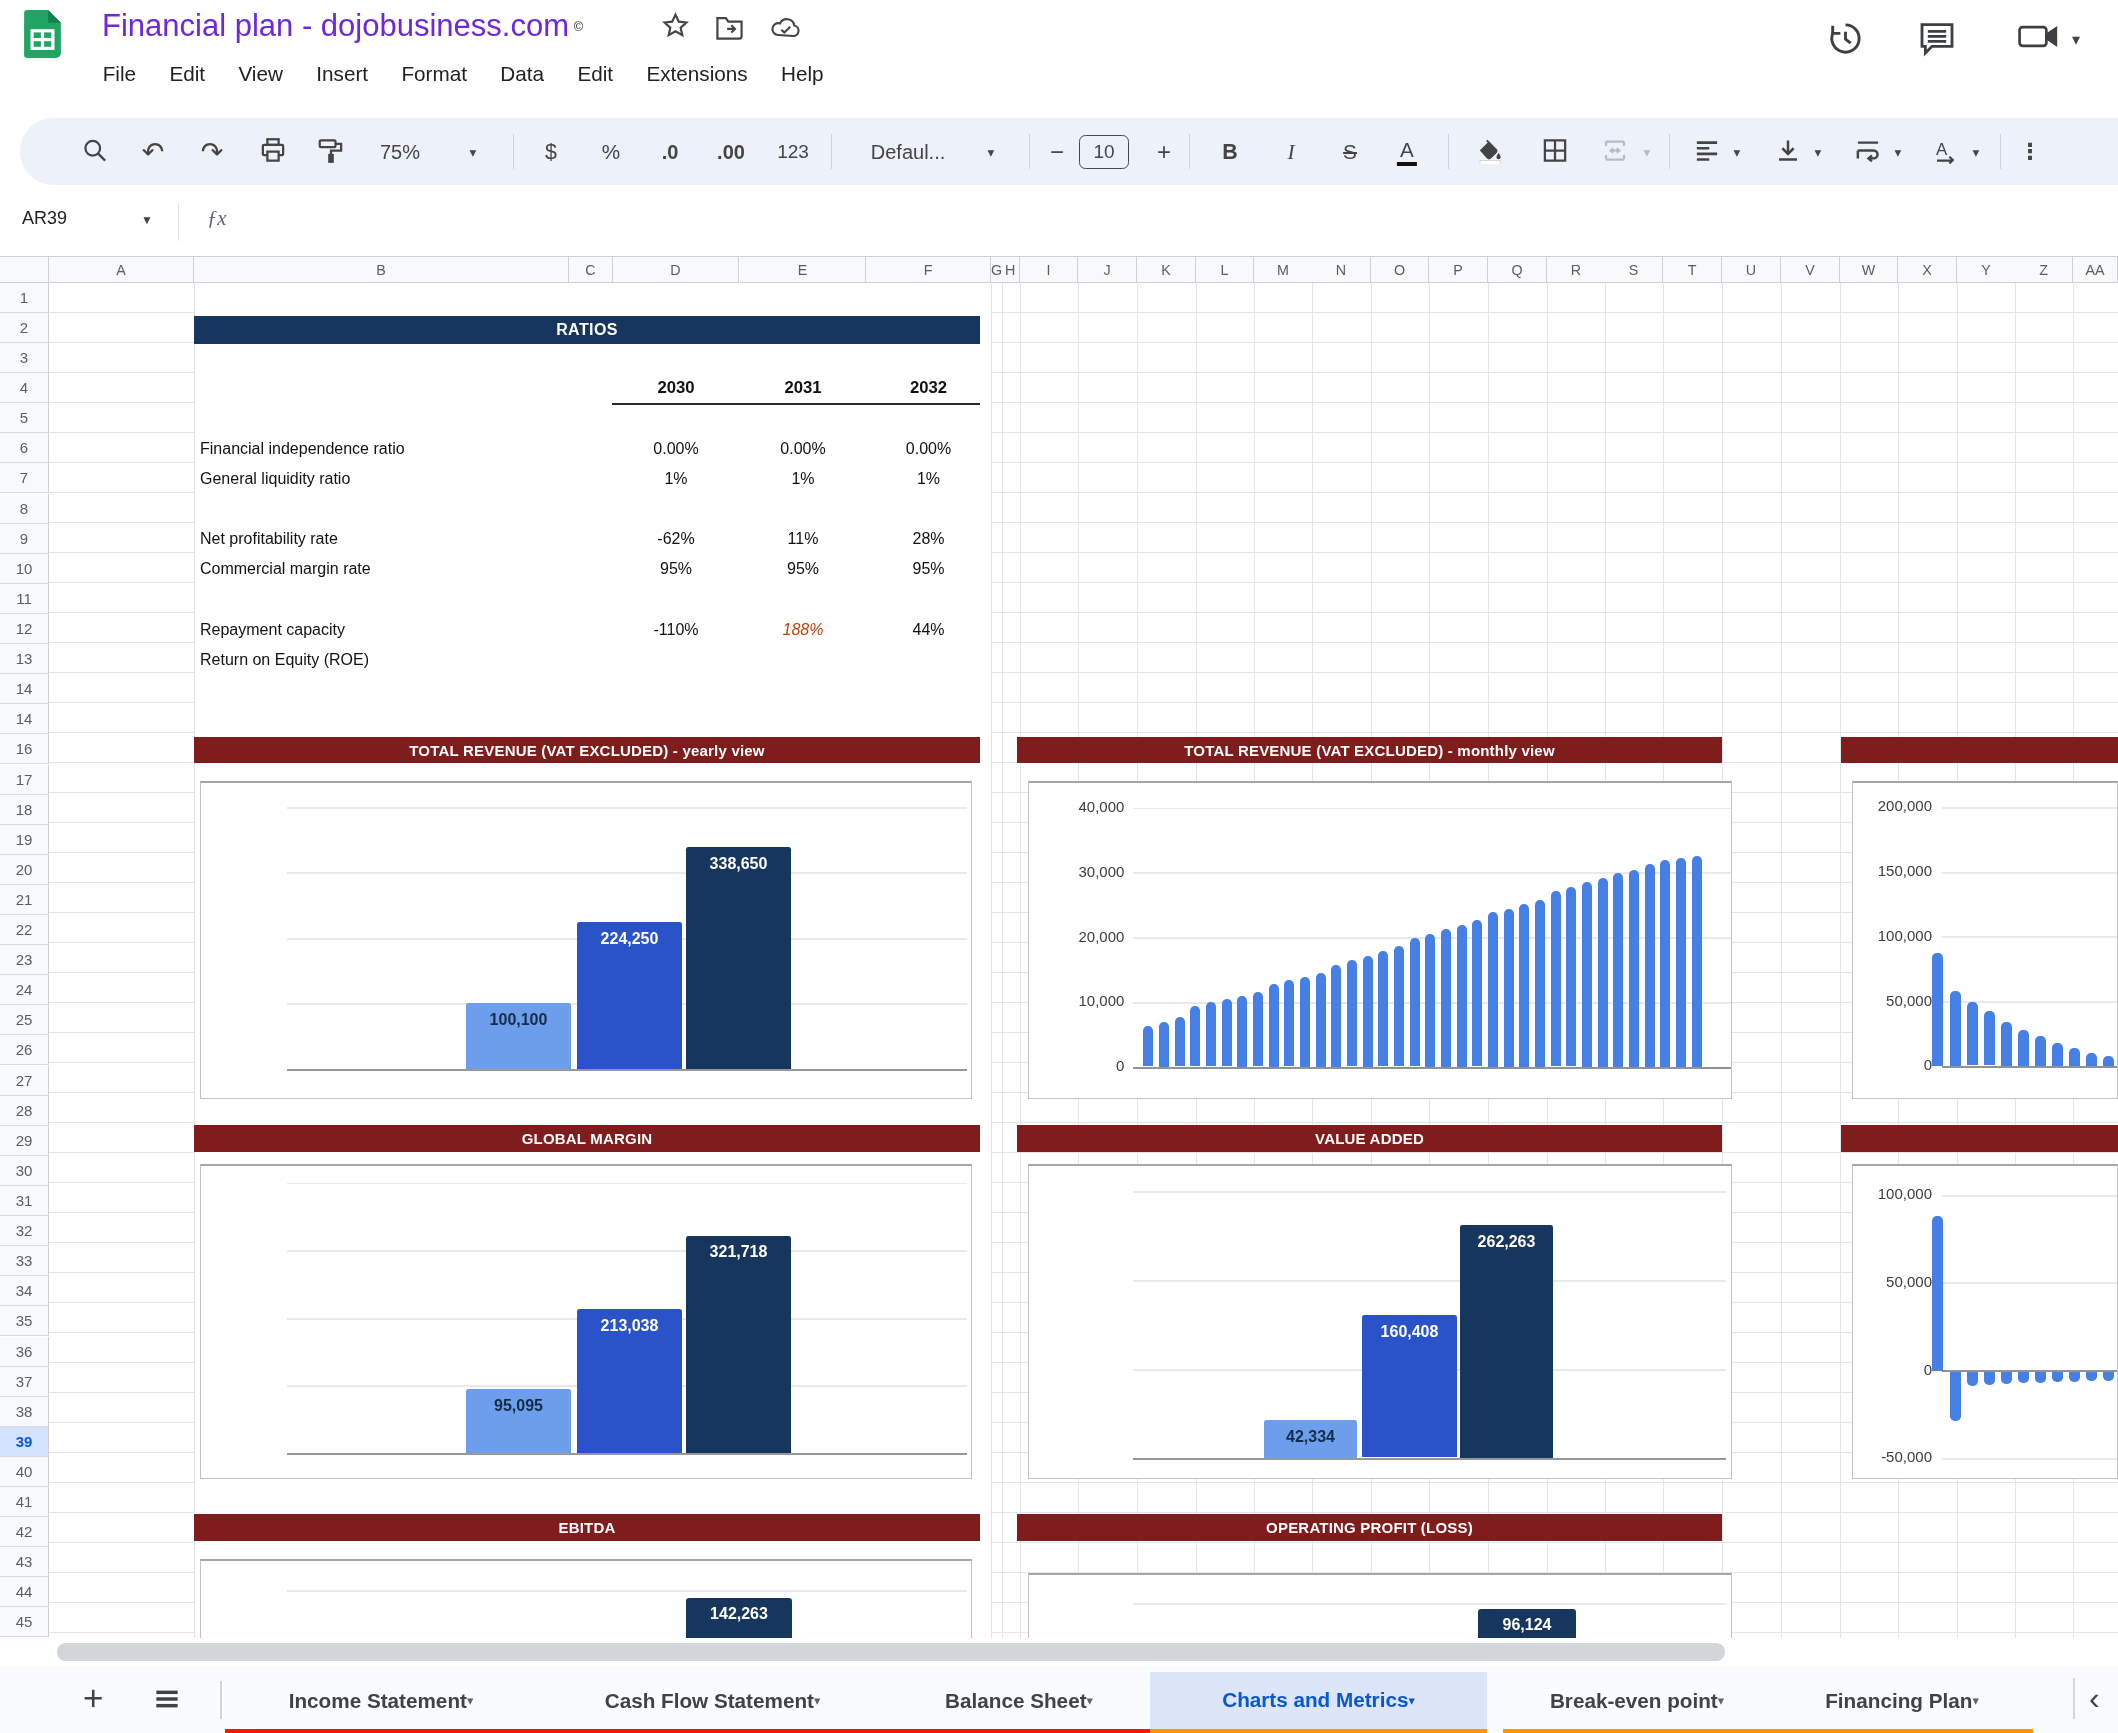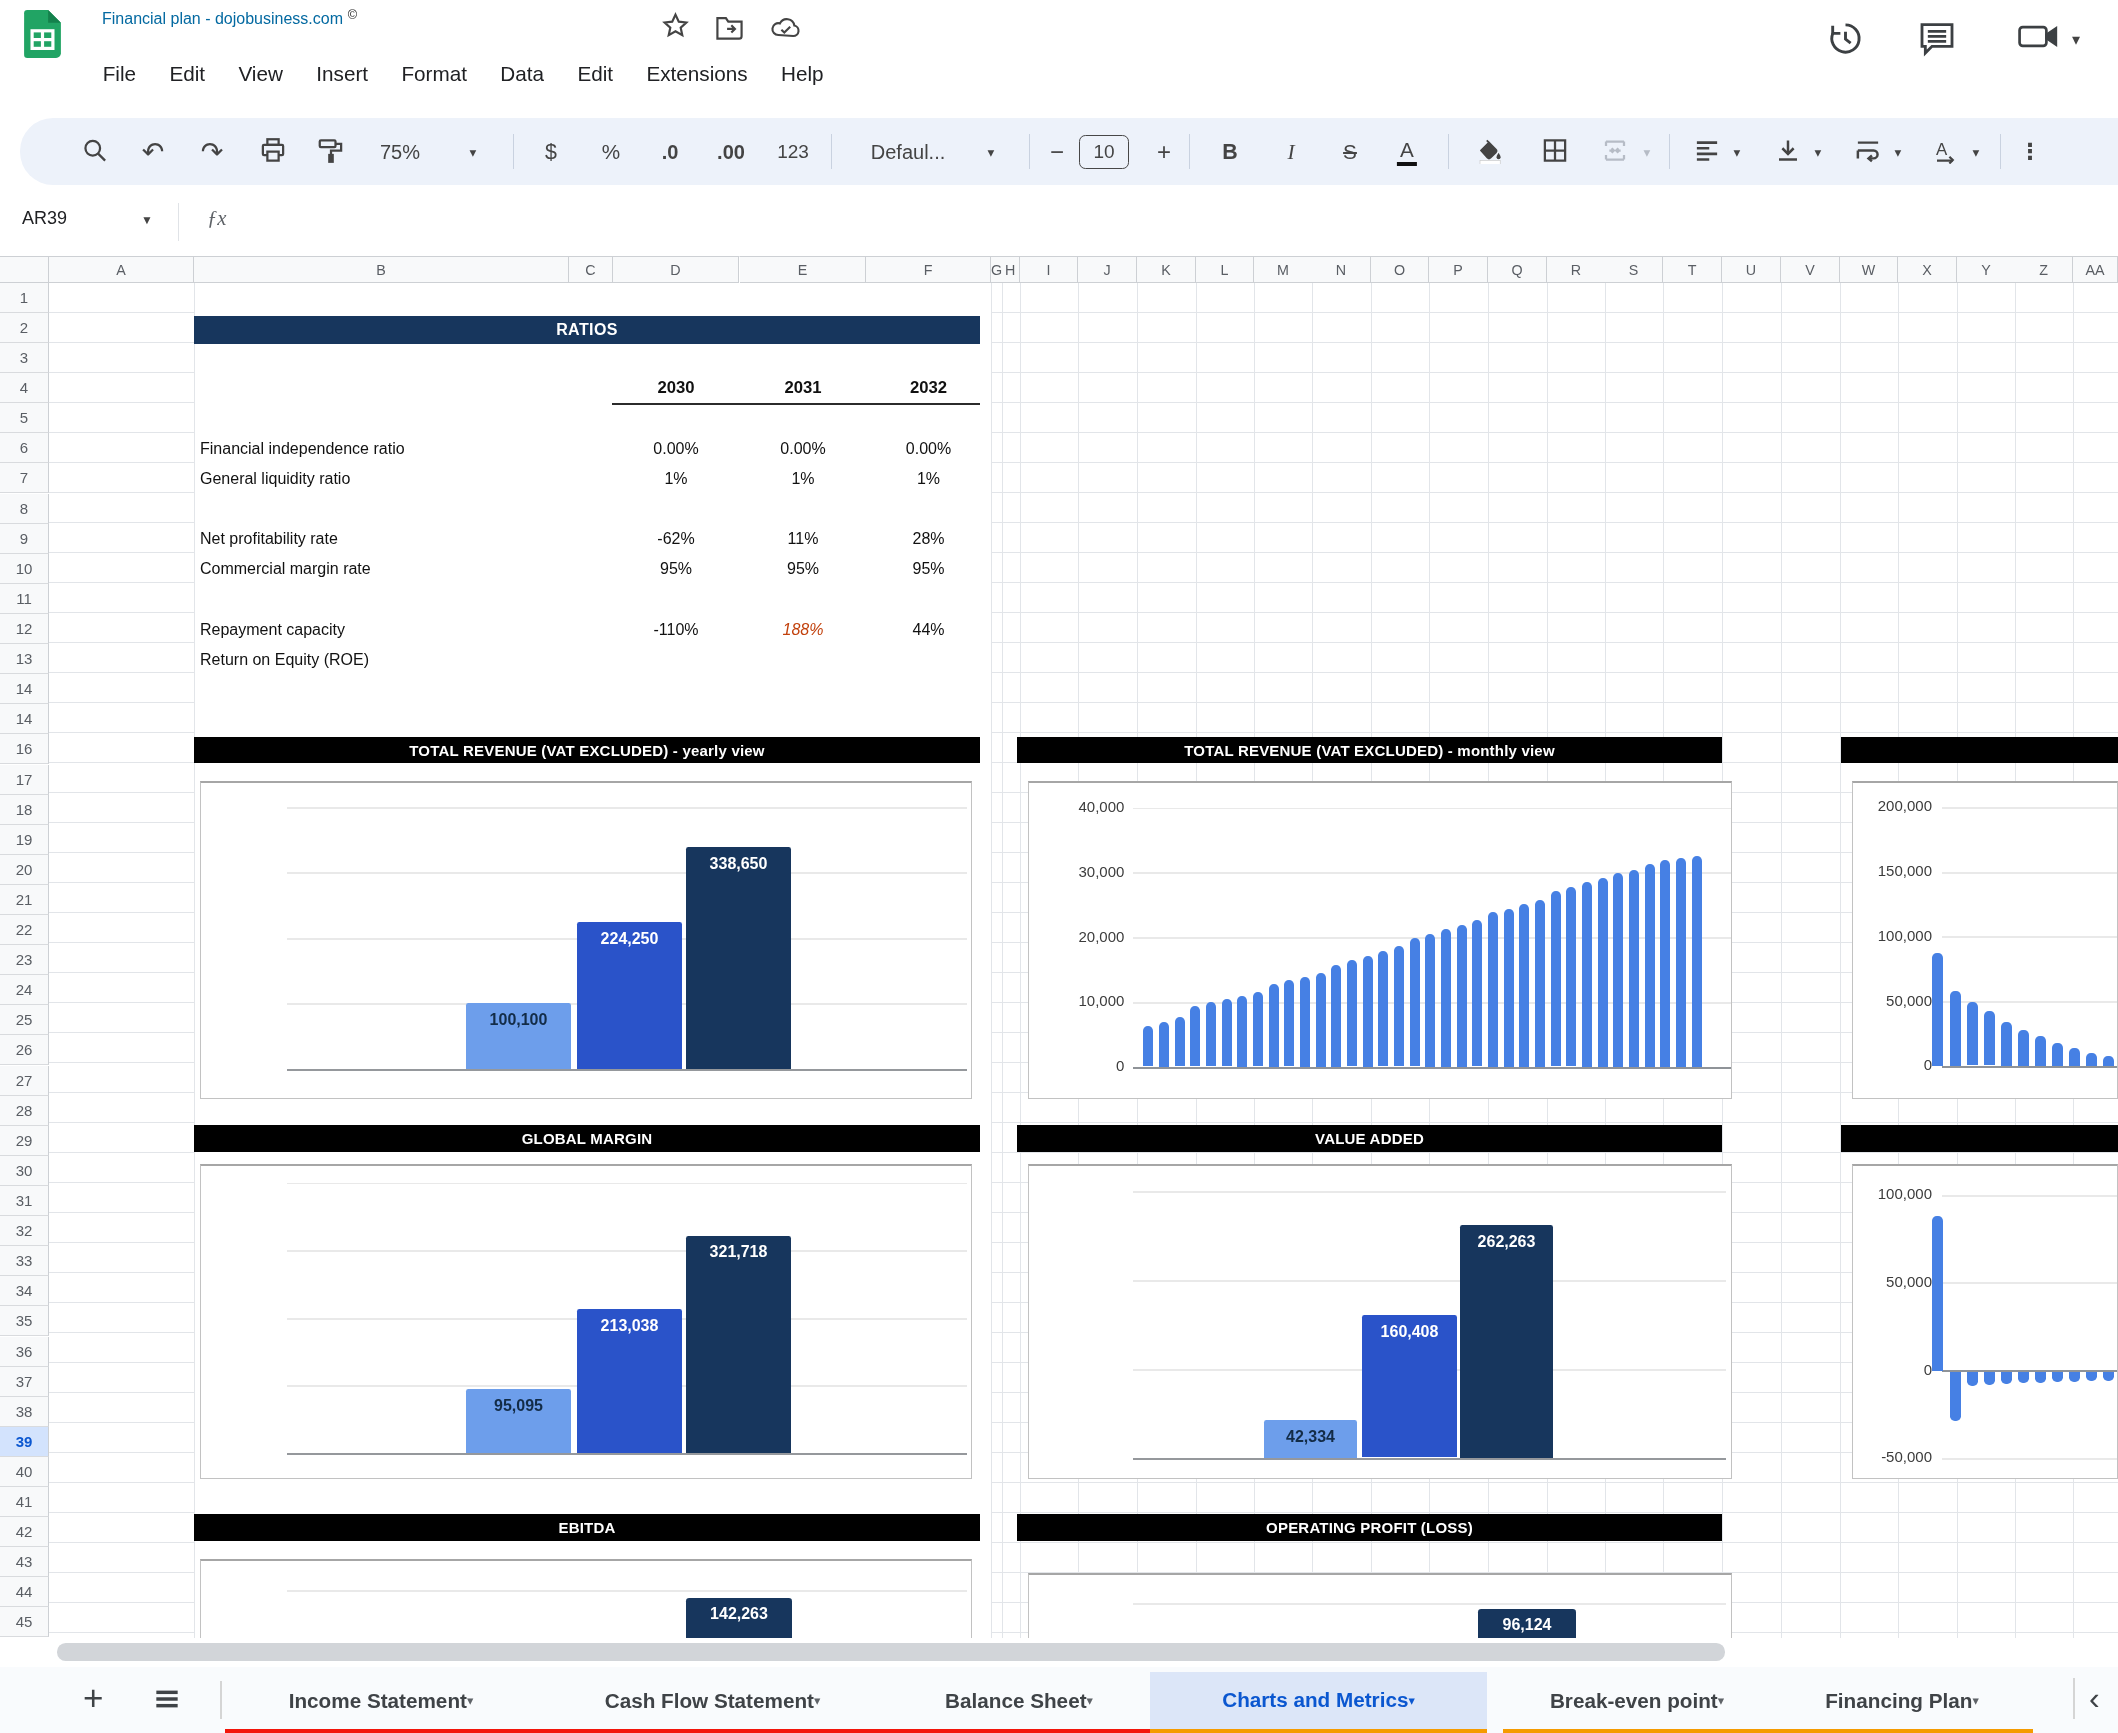--- a/index.html
+++ b/index.html
@@ -1,38 +1,38 @@
 <!DOCTYPE html>
 <html style="font-size:12.7px"><head>
 <meta charset="utf-8">
 <style>
   html,body{margin:0;padding:0}
   body{width:2119px;height:1733px;position:relative;overflow:hidden;background:#fff;
        font-family:"Liberation Sans","DejaVu Sans",sans-serif;color:#202124;}
   .abs{position:absolute}
   
   #app-header{position:absolute;left:0;top:0;width:2119px;height:111px;background:#fff}
-  #doc-title{font-size:16px;color:#0369a1;white-space:nowrap}
+  #doc-title{font-size:31px;color:#6d28d9;white-space:nowrap}
   #copyright{font-size:12.7px;vertical-align:super;color:#1f1f1f;margin-left:4.8px}
   .menu-item{display:inline-block;font-size:20.7px;color:#202124;padding:4.8px 16.7px;border-radius:6.4px;cursor:default}
   .hicon{position:absolute;top:17.5px;color:#444}
   
   #toolbar{position:absolute;left:20px;top:118px;width:2145px;height:67px;background:#edf2fa;border-radius:33px}
   .ti{position:absolute;top:50%;transform:translate(-50%,-50%);color:#444;white-space:nowrap;text-align:center}
   .tdiv{position:absolute;top:16px;width:0.8px;height:35px;background:#c9d2e0}
   .caret{font-size:13.5px;color:#444}
   
   #formula-bar{position:absolute;left:0;top:189px;width:2119px;height:67px;background:#fff;border-bottom:0.8px solid #e0e3e7}
   
   .colhdr{position:absolute;top:256px;height:27px;background:#f8f9fa;border-right:0.8px solid #cdd0d4;border-top:0.8px solid #cdd0d4;border-bottom:0.8px solid #cdd0d4;
           font-size:14.3px;color:#5a5e64;text-align:center;line-height:27px;box-sizing:border-box}
   .rowhdr{position:absolute;left:0;width:49px;background:#f8f9fa;border-bottom:0.8px solid #d9dbde;border-right:0.8px solid #cdd0d4;
           font-size:15px;color:#5a5e64;text-align:center;box-sizing:border-box}
   .rowhdr.sel{background:#d3e3fd;color:#0b57d0;font-weight:bold}
-  .chart-title{position:absolute;background:#000000;color:#fff;font-weight:bold;font-size:15px;text-align:center;letter-spacing:0.2px;display:flex;align-items:center;justify-content:center}
+  .chart-title{position:absolute;background:#7f1d1d;color:#fff;font-weight:bold;font-size:15px;text-align:center;letter-spacing:0.2px;display:flex;align-items:center;justify-content:center}
   .chart-frame{position:absolute;background:#fff;border:0.8px solid #c2c2c2;border-top:2.4px solid #a6a6a6;overflow:hidden;box-sizing:border-box}
   .axis-lab{position:absolute;font-size:15px;color:#3c3c3c;text-align:right}
   
   #tabbar{position:absolute;left:0;top:1667px;width:2119px;height:67px;background:#f9fbfd}
   .sheet-tab{position:absolute;top:0;height:67px;display:flex;align-items:center;justify-content:center;gap:0;font-size:20.7px;color:#3f4347;font-weight:bold}
   .tab-caret{font-size:12.7px;color:#5f6368}
 </style>
 </head>
 <body>
 

